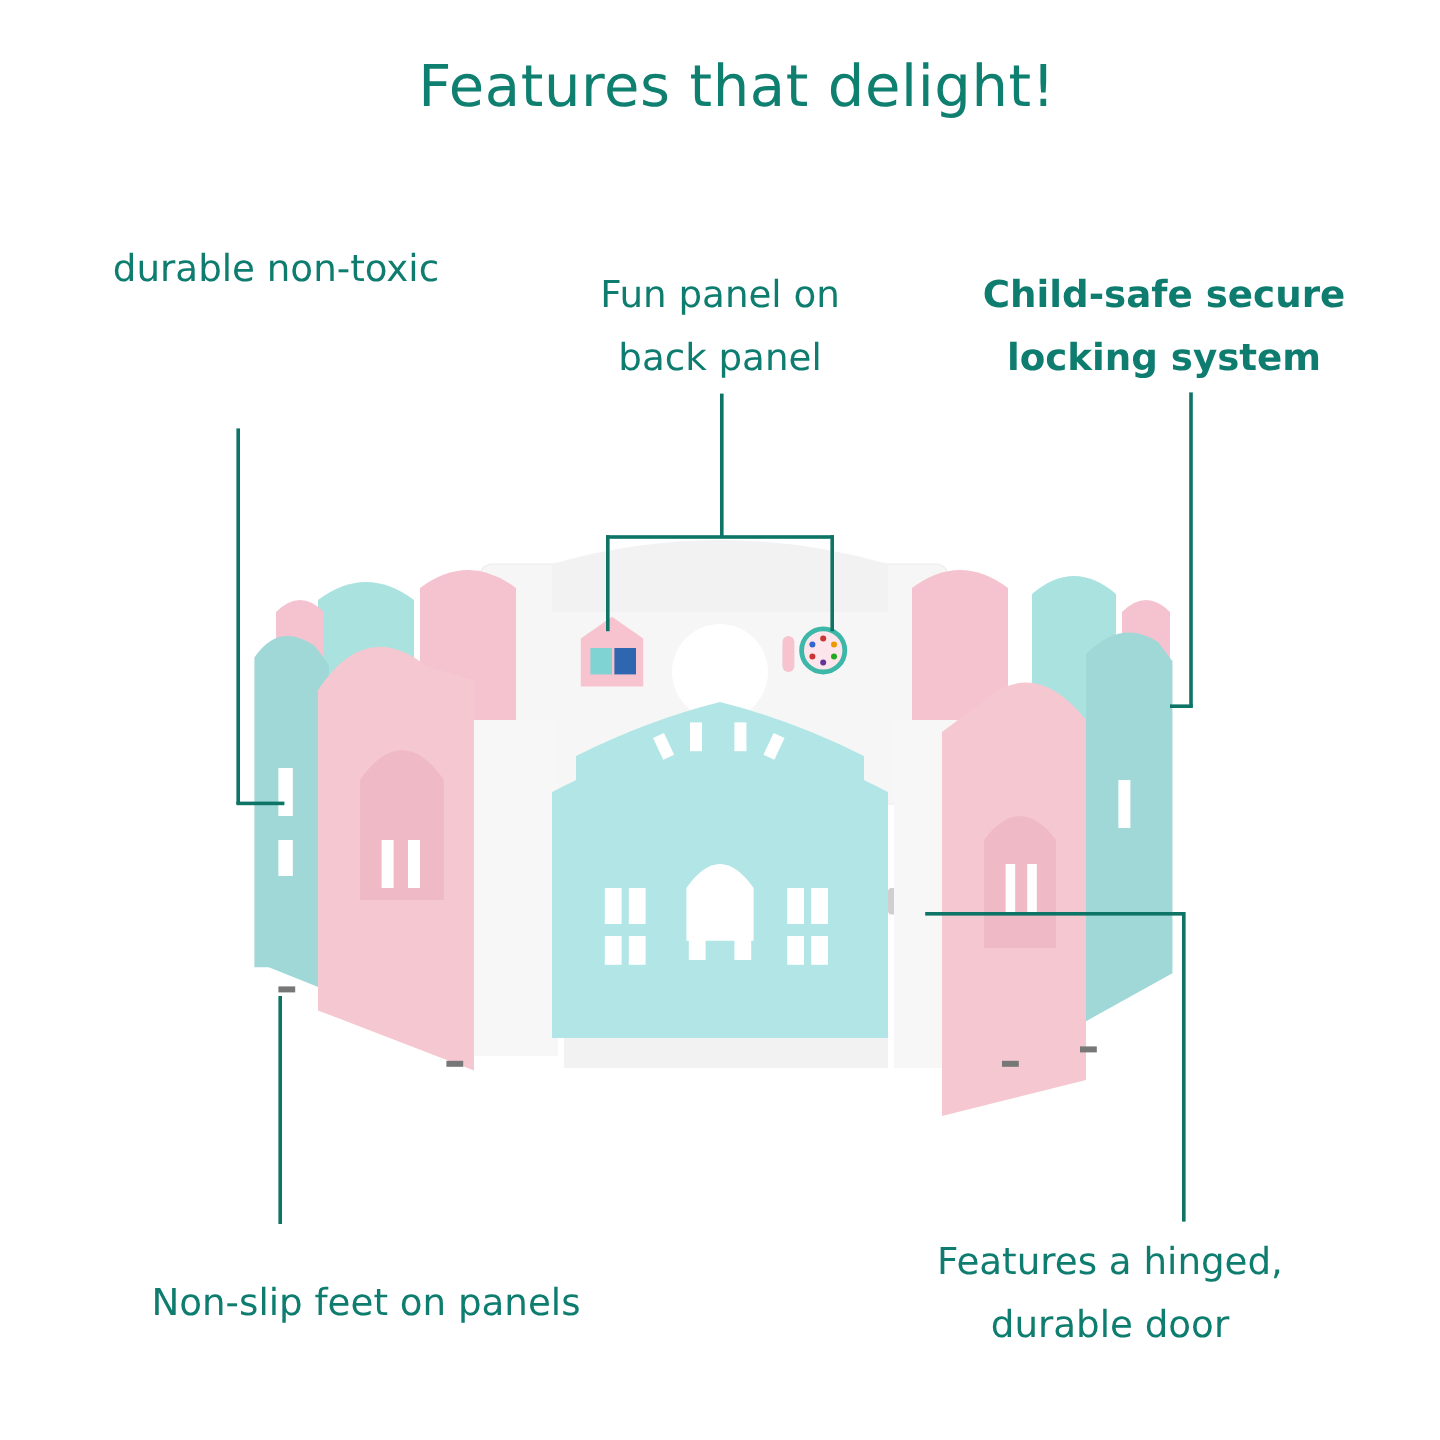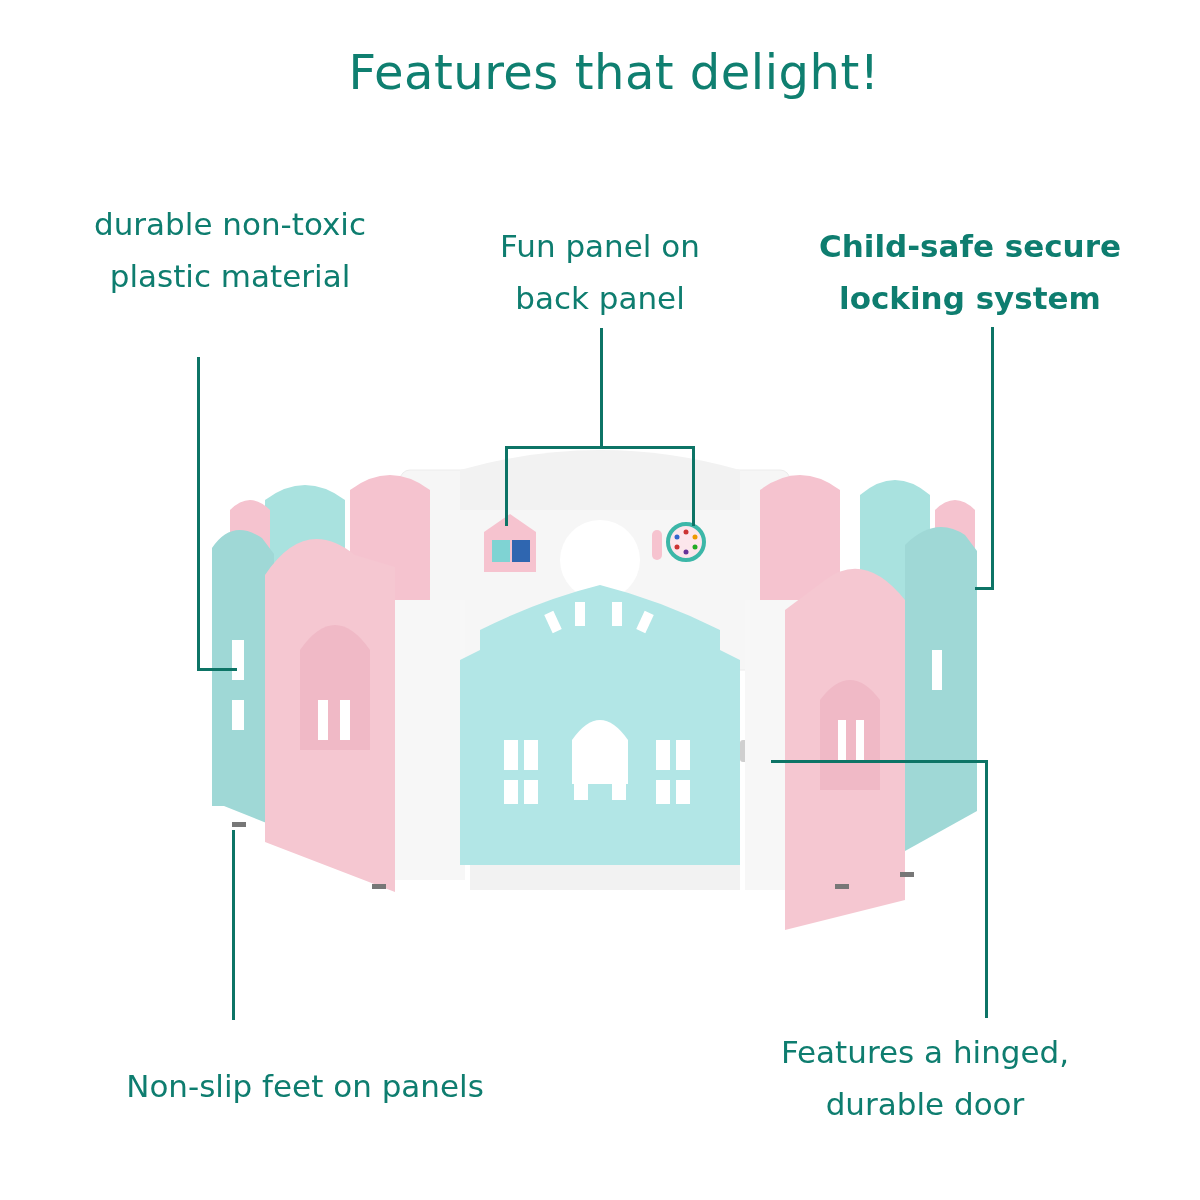--- a/index.html
+++ b/index.html
@@ -11,21 +11,20 @@
   .line { position:absolute; background:#0d7466; }
   svg.scene { position:absolute; left:0; top:0; }
 </style>
 </head>
 <body>
 
 <div class="title">Features that delight!</div>
 
 <div class="label" style="left:60px; top:198px; width:340px;">
   <div>durable non-toxic</div>
-  <div>plastic material</div>
 </div>
 <div class="label" style="left:470px; top:220px; width:260px;">
   <div>Fun panel on</div>
   <div>back panel</div>
 </div>
 <div class="label" style="left:810px; top:220px; width:320px;font-weight:bold;">
   <div>Child-safe secure</div>
   <div>locking system</div>
 </div>
 <div class="label" style="left:90px; top:1016px; width:430px;margin-top:44px;">

